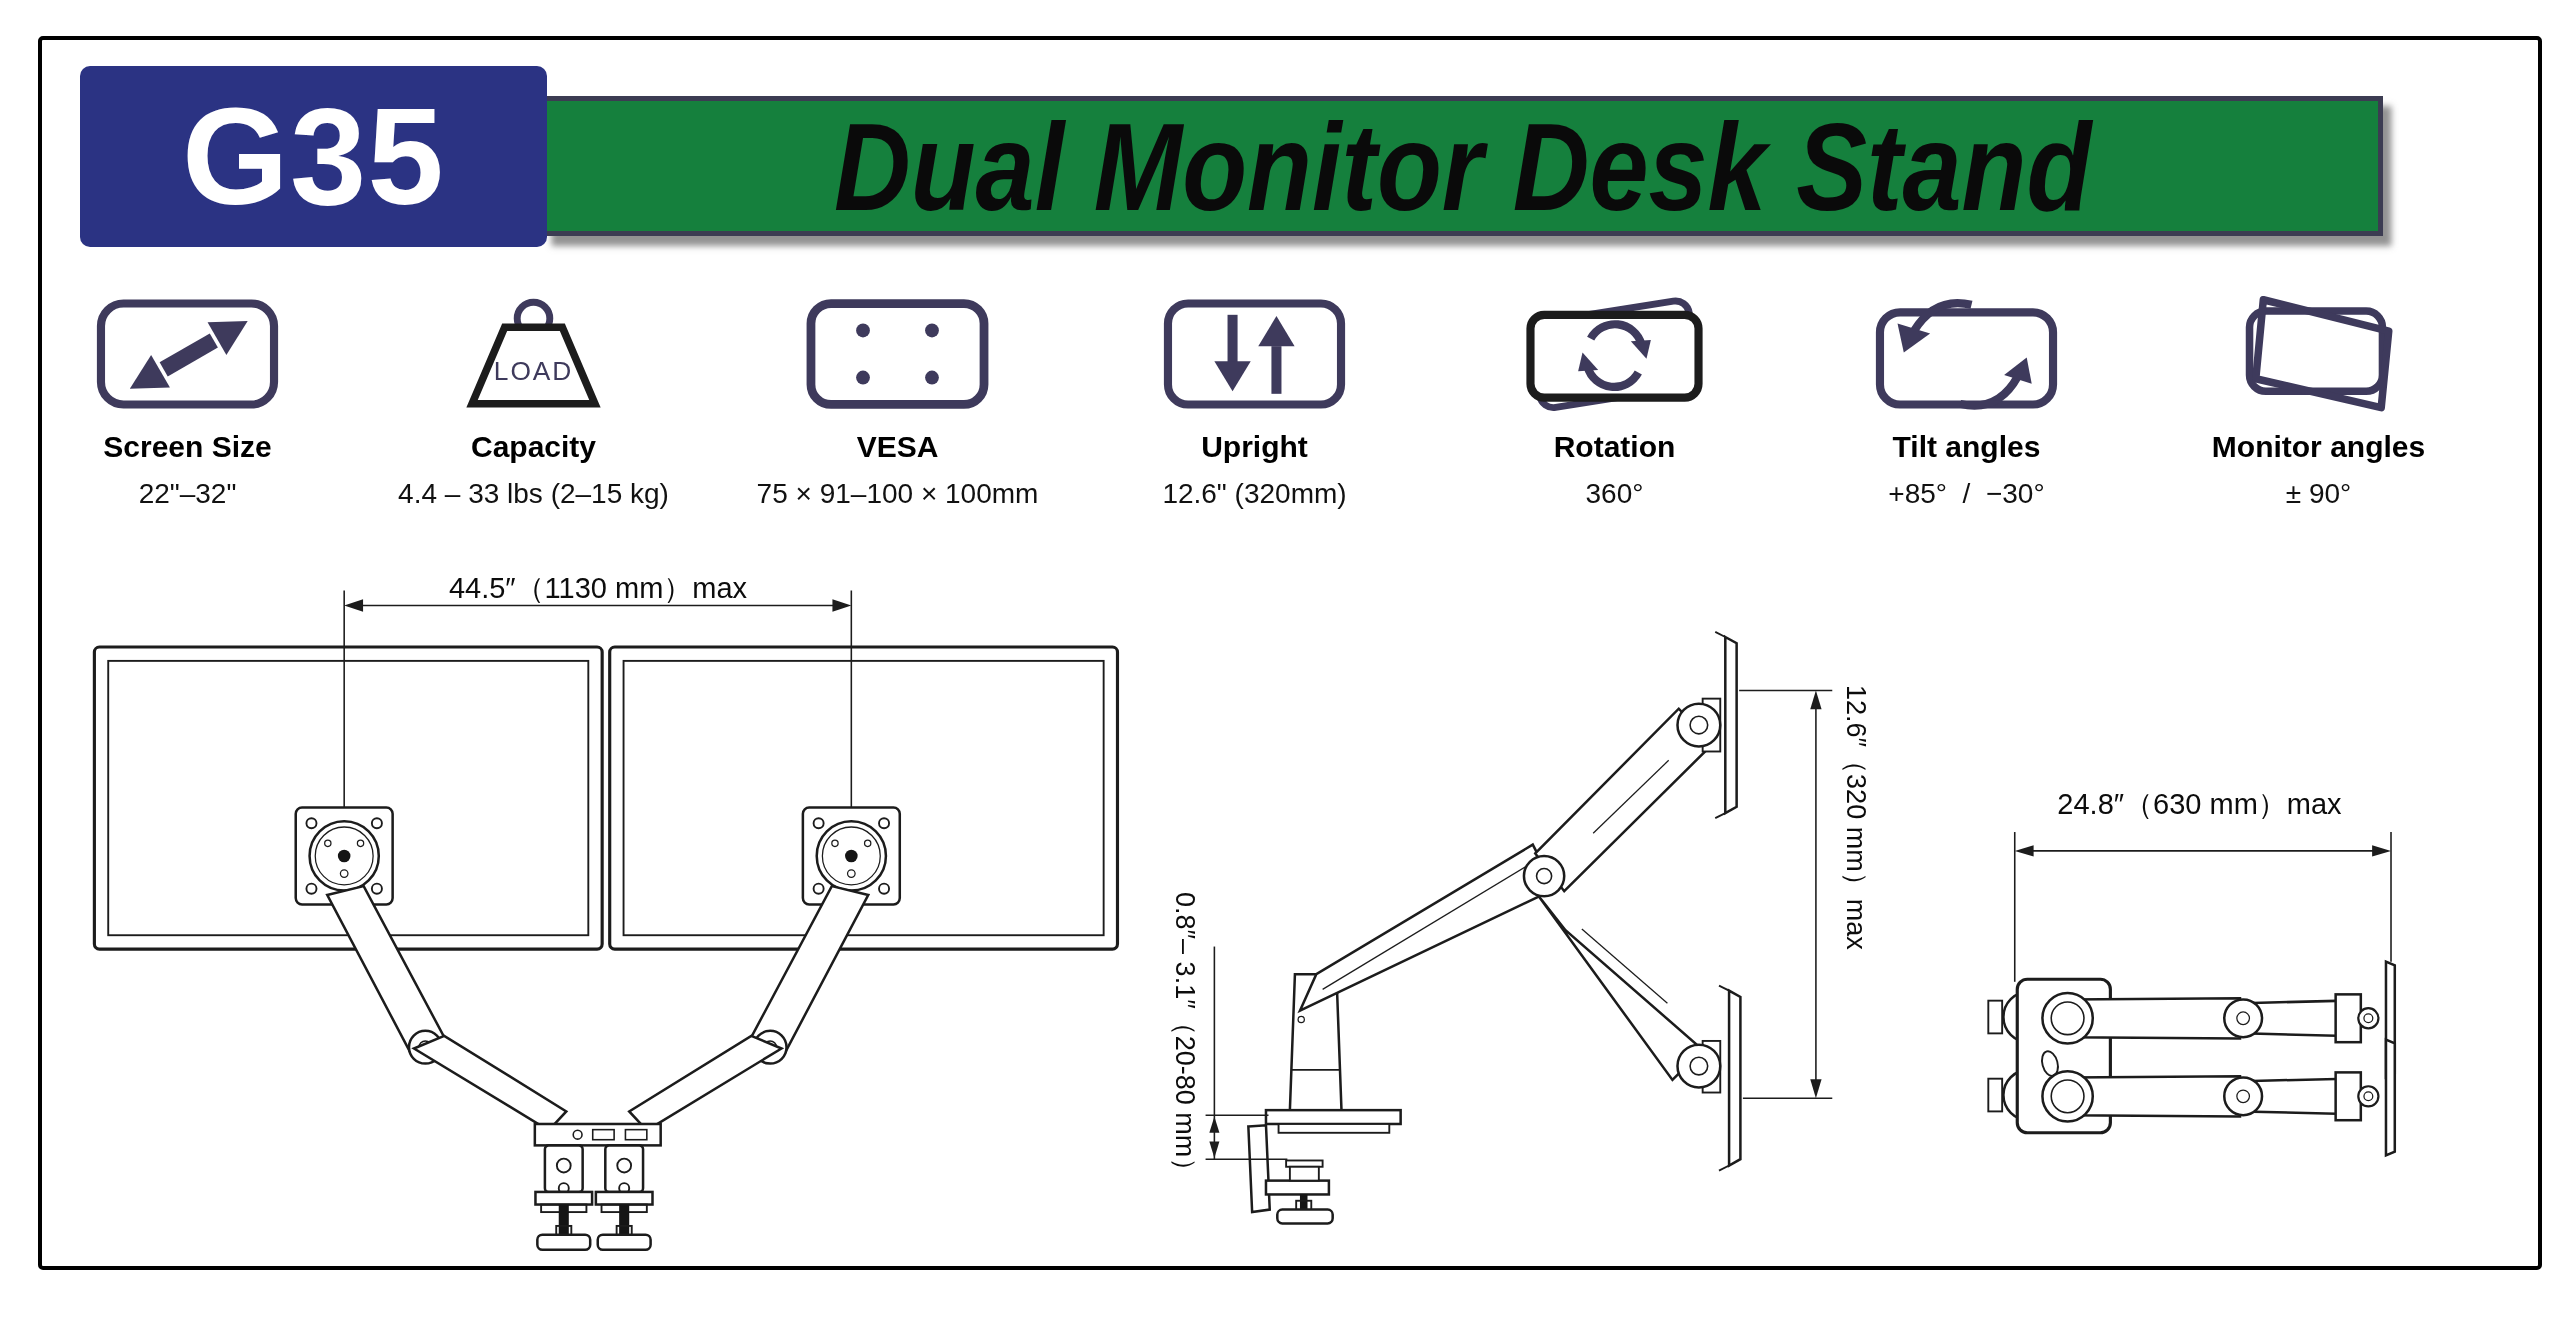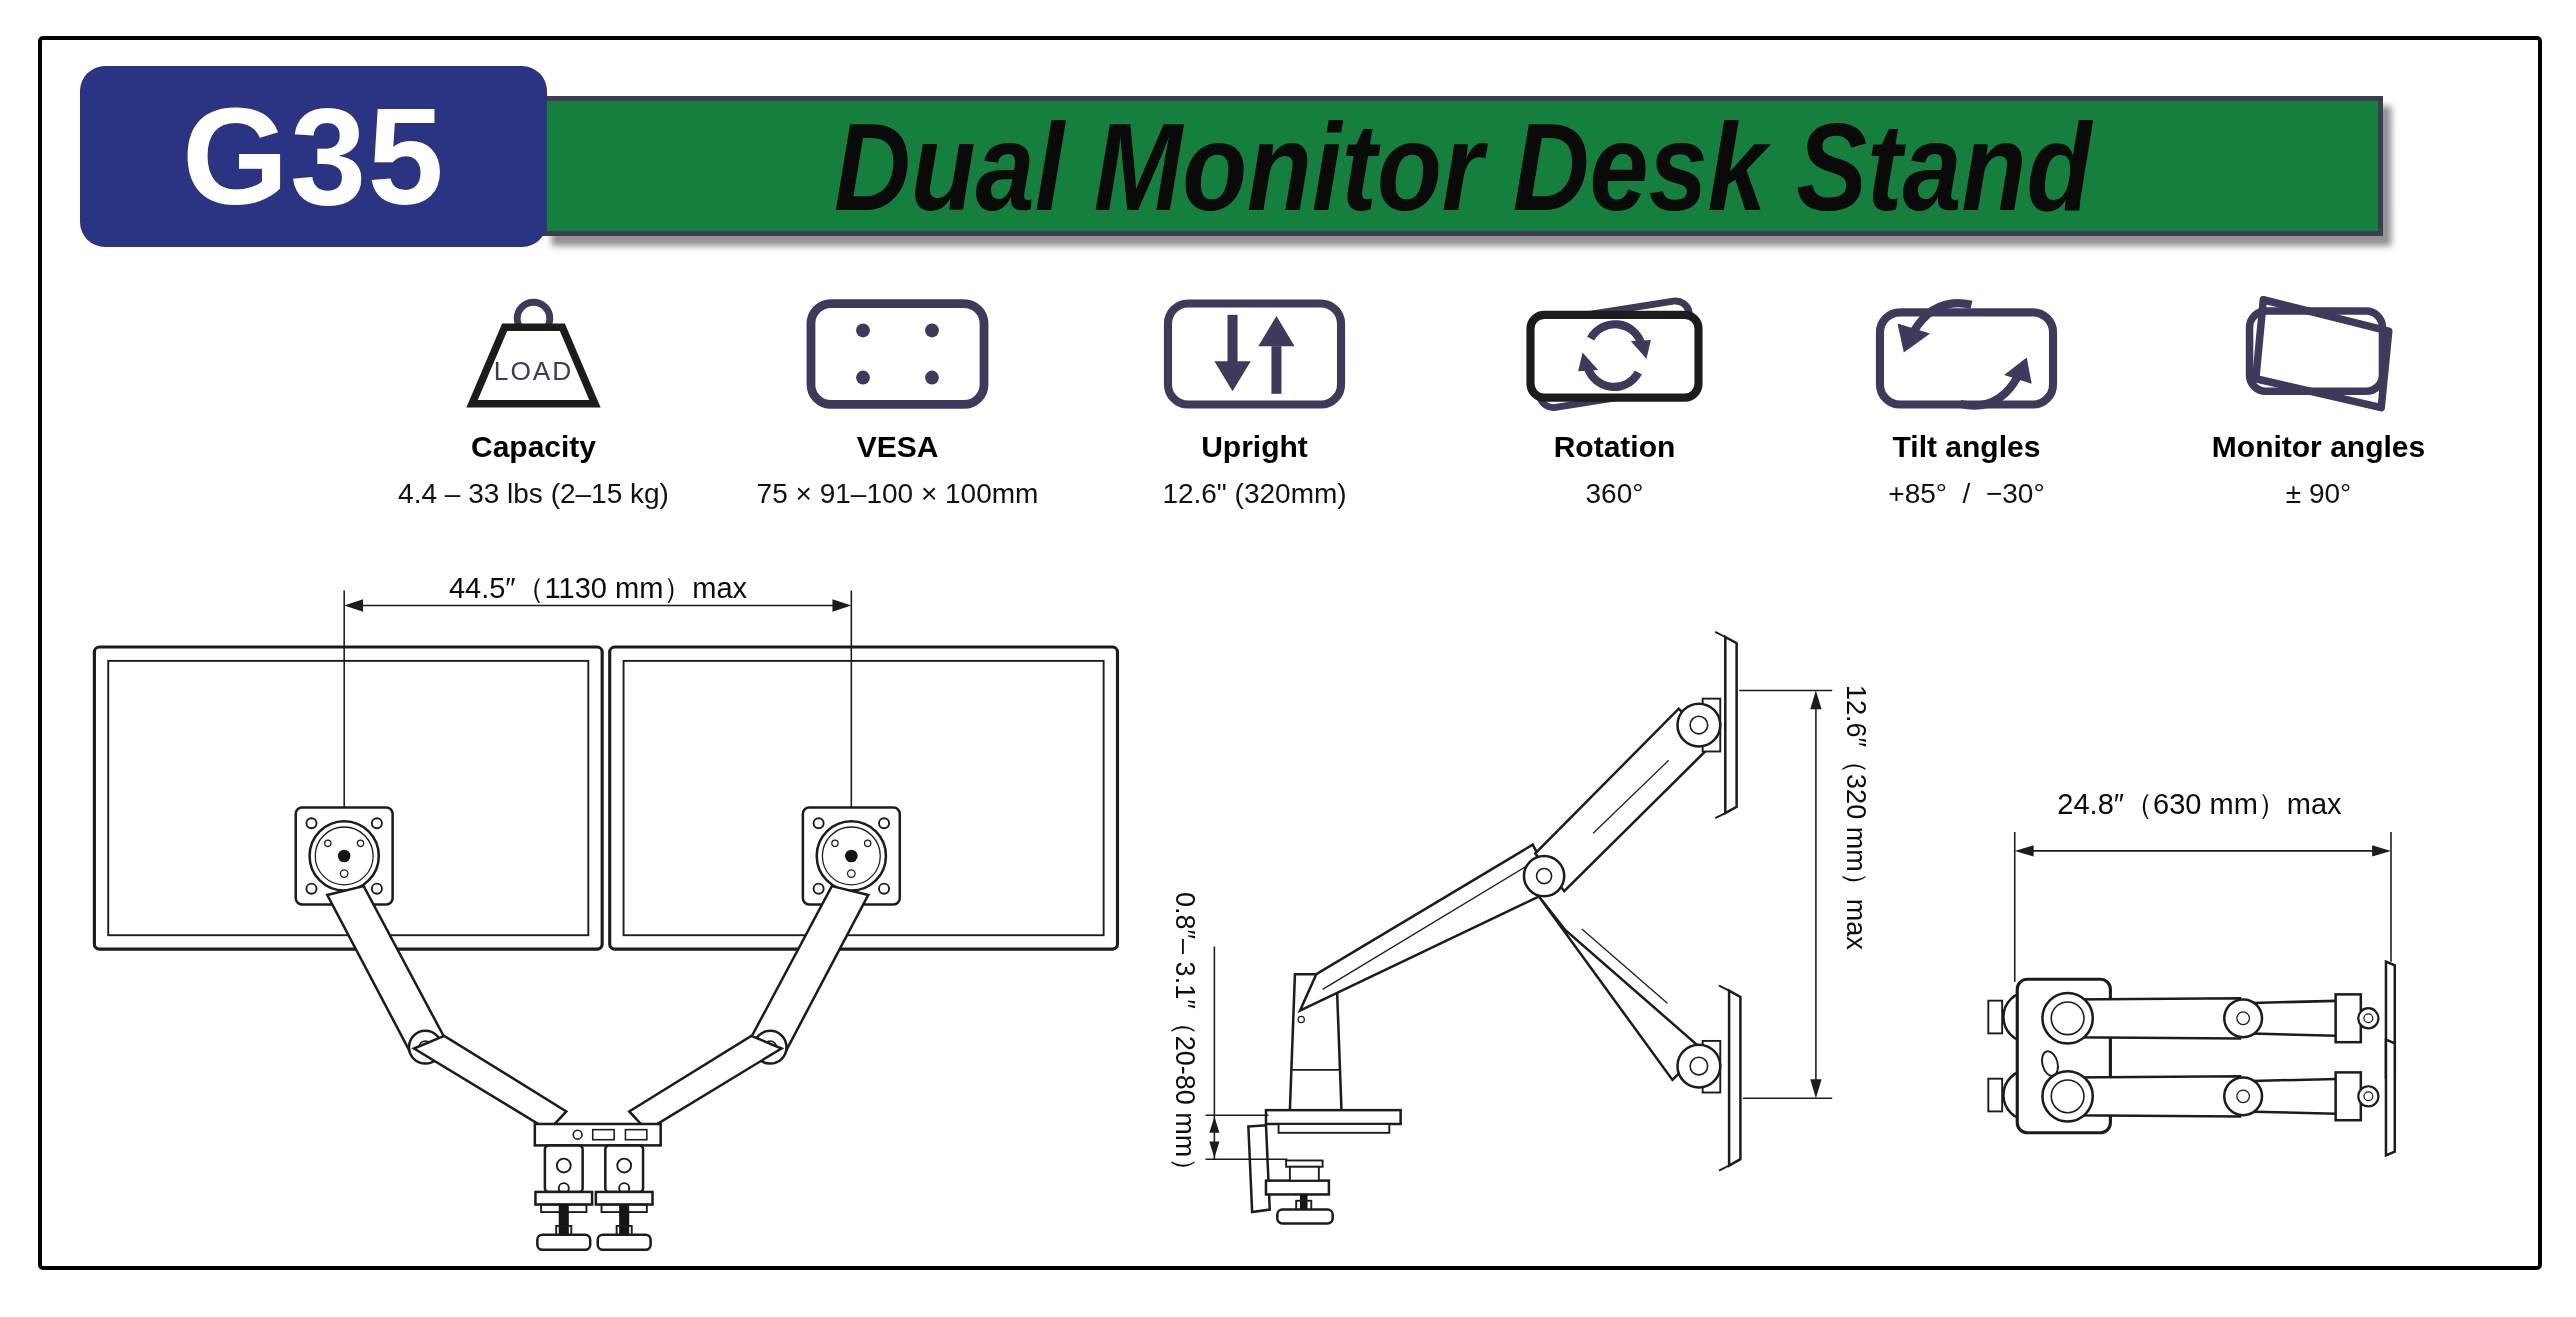--- a/index.html
+++ b/index.html
@@ -2,21 +2,21 @@
 <html style="font-size:10px"><head>
 <meta charset="utf-8">
 <style>
   html,body{margin:0;padding:0;background:#fff;}
   body{font-family:"Liberation Sans", sans-serif; -webkit-font-smoothing:antialiased;}
   #page{position:relative;width:2576px;height:1318px;background:#ffffff;overflow:hidden;}
   .abs{position:absolute;}
   
   #frame{left:38px;top:36px;width:2496px;height:1226px;border:4.4px solid #000;border-radius:5px;}
   
-  #model-box{left:80px;top:66px;width:467px;height:181px;background:#2b3383;border-radius:25px;
+  #model-box{left:80px;top:66px;width:467px;height:181px;background:#2b3383;border-radius:10px;
              display:flex;align-items:center;justify-content:center;z-index:3;}
   #model-box span{color:#fff;font-size:137px;font-weight:bold;letter-spacing:1.3px;}
   #title-box{left:542px;top:96px;width:1831px;height:130px;background:#15803d;border:5.7px solid #3c3c52;
              box-shadow:8.8px 10px 6.3px rgba(110,110,110,.75);z-index:2;
              display:flex;align-items:center;justify-content:center;}
   #title-box span{display:inline-block;font-size:125px;font-weight:bold;font-style:italic;color:#0a0a0a;
                   transform:scaleX(.85);white-space:nowrap;}
   
   .spec{top:286px;width:365px;text-align:center;}
   .spec .icon-wrap{height:126px;display:flex;align-items:flex-end;justify-content:center;}
@@ -42,20 +42,32 @@
 
   <div id="frame" class="abs"></div>
 
   <div id="model-box" class="abs">
     <span>G35</span>
   </div>
   <div id="title-box" class="abs">
     <span>Dual Monitor Desk Stand</span>
   </div>
 
+  <div class="spec abs" style="left:5px;">
+    <div class="icon-wrap">
+      <svg width="189" height="116" viewBox="0 0 300 185">
+        <rect class="ic" x="12" y="12" width="276" height="161" rx="36"></rect>
+        <line x1="112" y1="117" x2="192" y2="71" stroke="#3e3a5c" stroke-width="26"></line>
+        <polygon class="icf" points="246,40 212,94 182,42"></polygon>
+        <polygon class="icf" points="58,148 122,146 92,94"></polygon>
+      </svg>
+    </div>
+    <div class="label">Screen Size</div>
+    <div class="value">22"–32"</div>
+  </div>
 
   <div class="spec abs" style="left:351px;">
     <div class="icon-wrap">
       <svg width="189" height="116" viewBox="0 0 300 185">
         <circle class="ic" style="stroke-width:11" cx="150" cy="36" r="26"></circle>
         <path class="wf" stroke-width="12" d="M104,50 L196,50 L248,172 L52,172 Z"></path>
         <text x="150" y="134" text-anchor="middle" font-size="42" letter-spacing="3" fill="#3e3a5c" font-family="Liberation Sans, sans-serif">LOAD</text>
       </svg>
     </div>
     <div class="label">Capacity</div>

